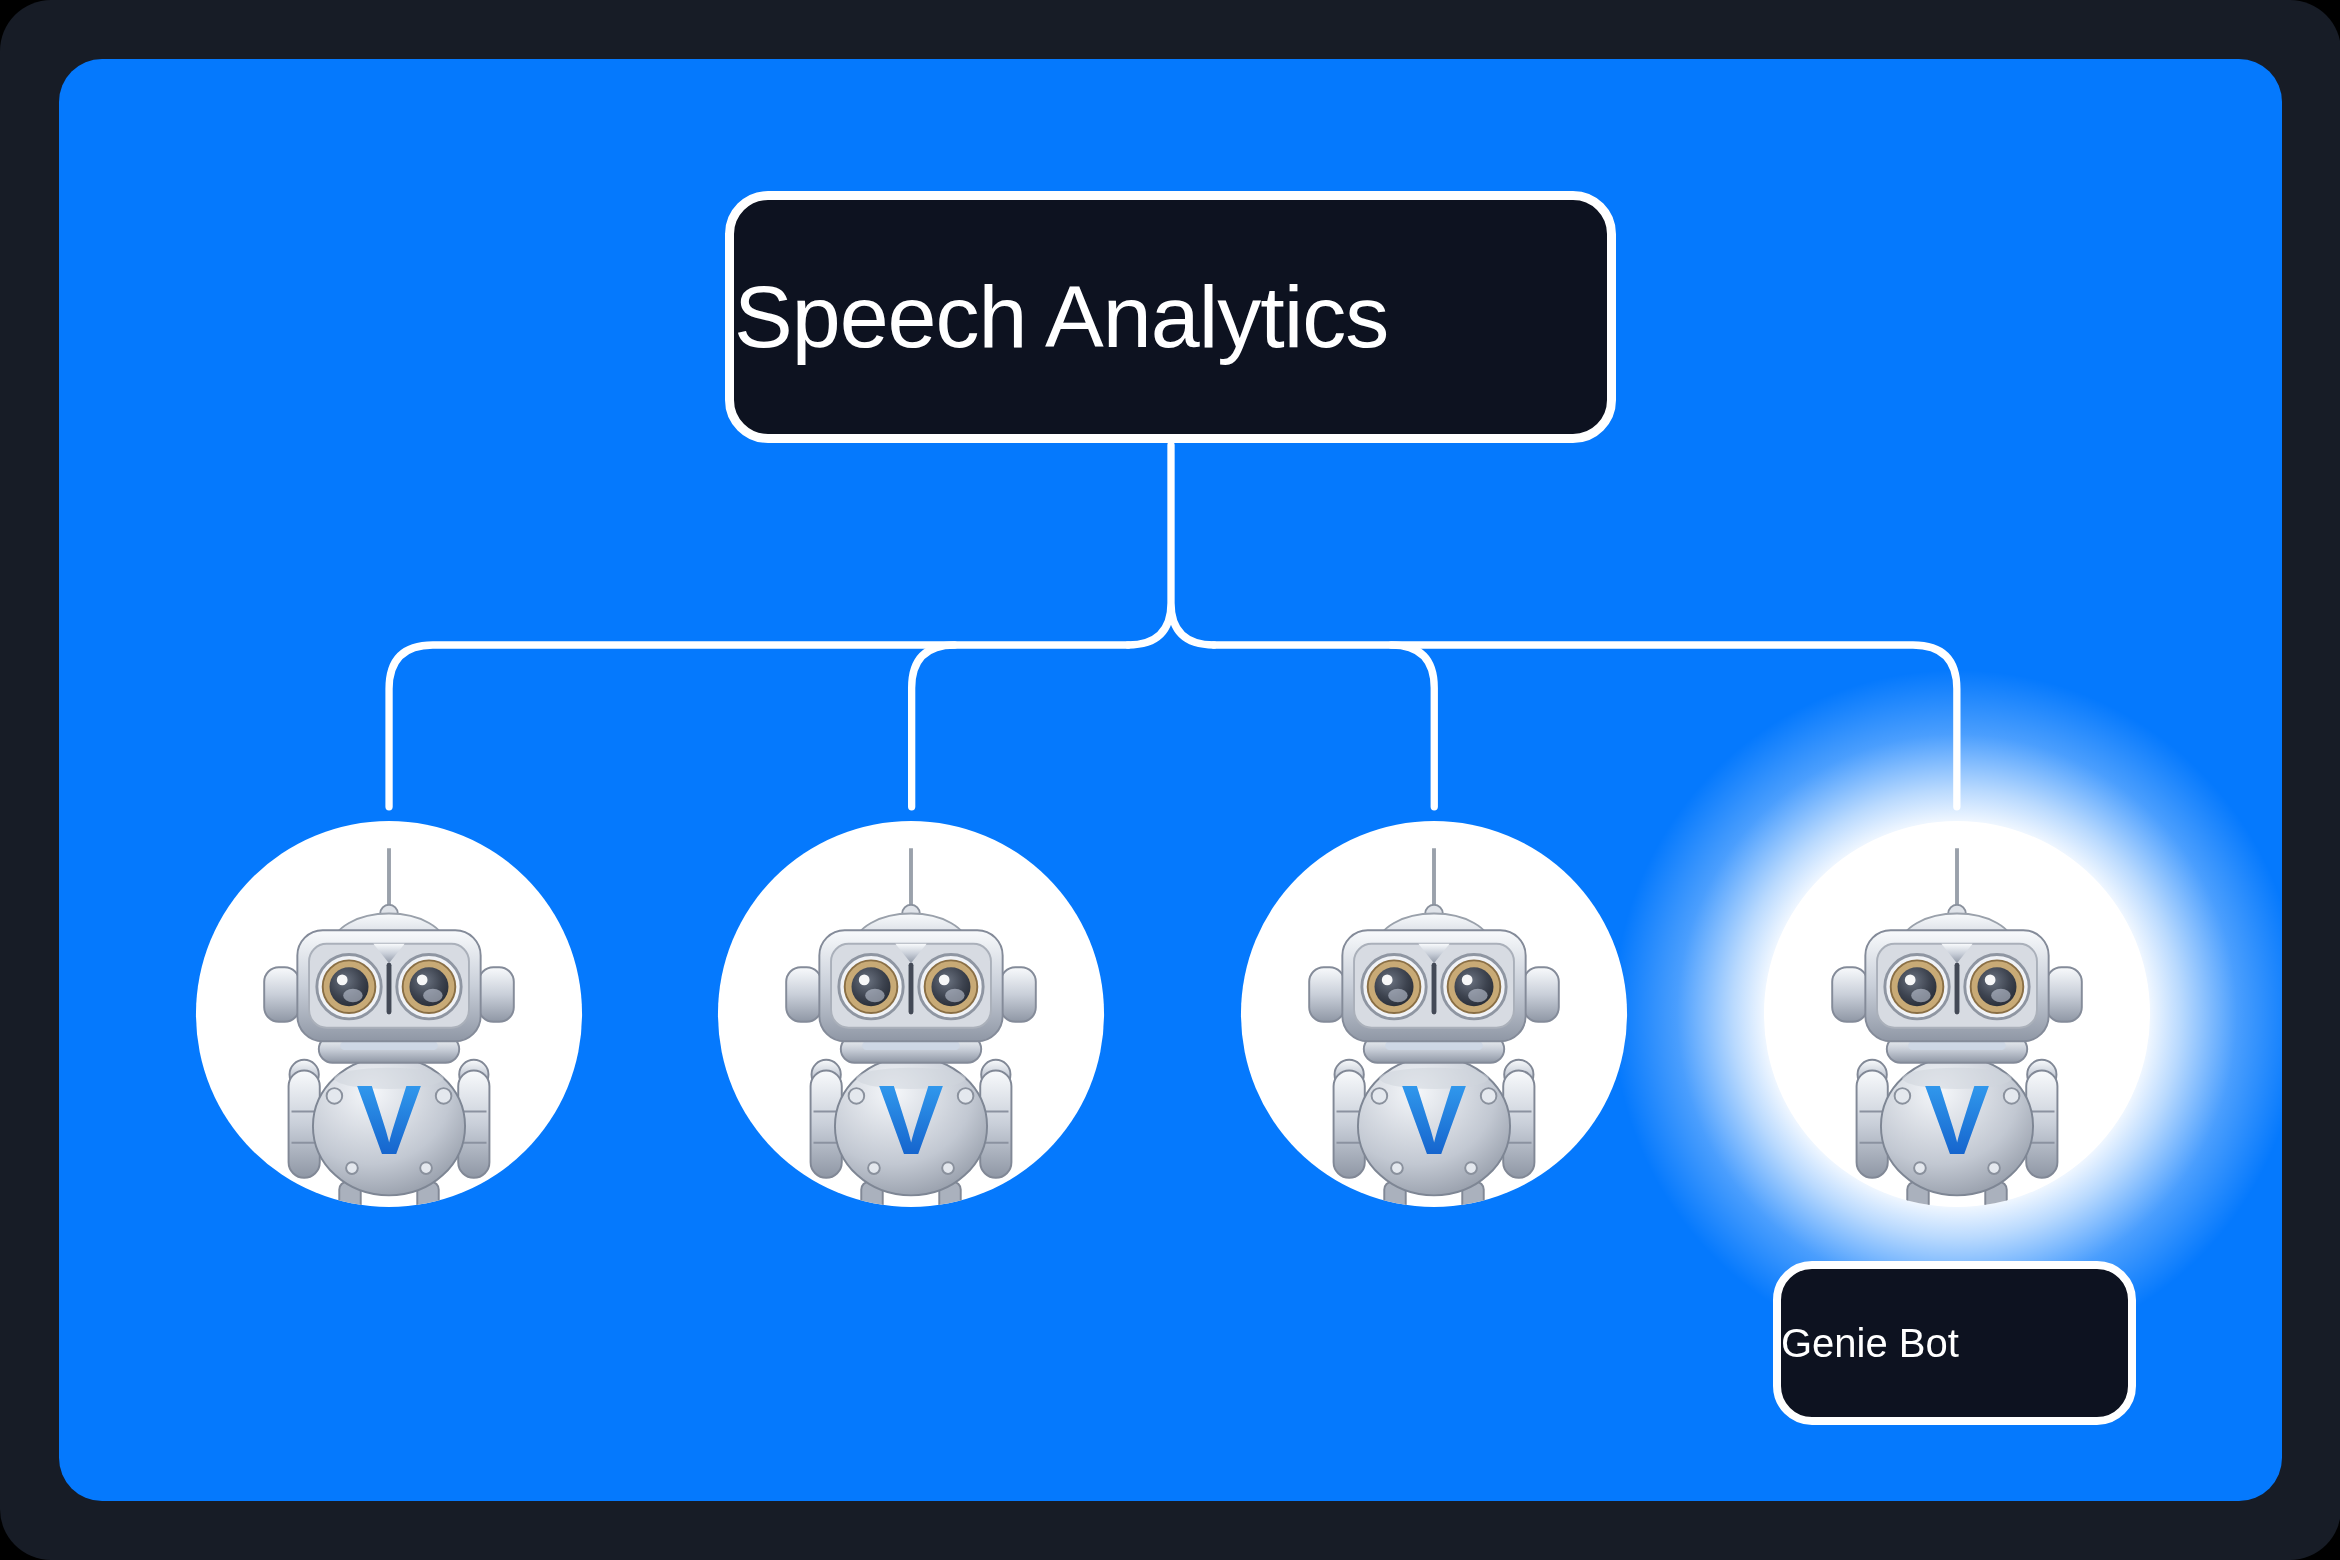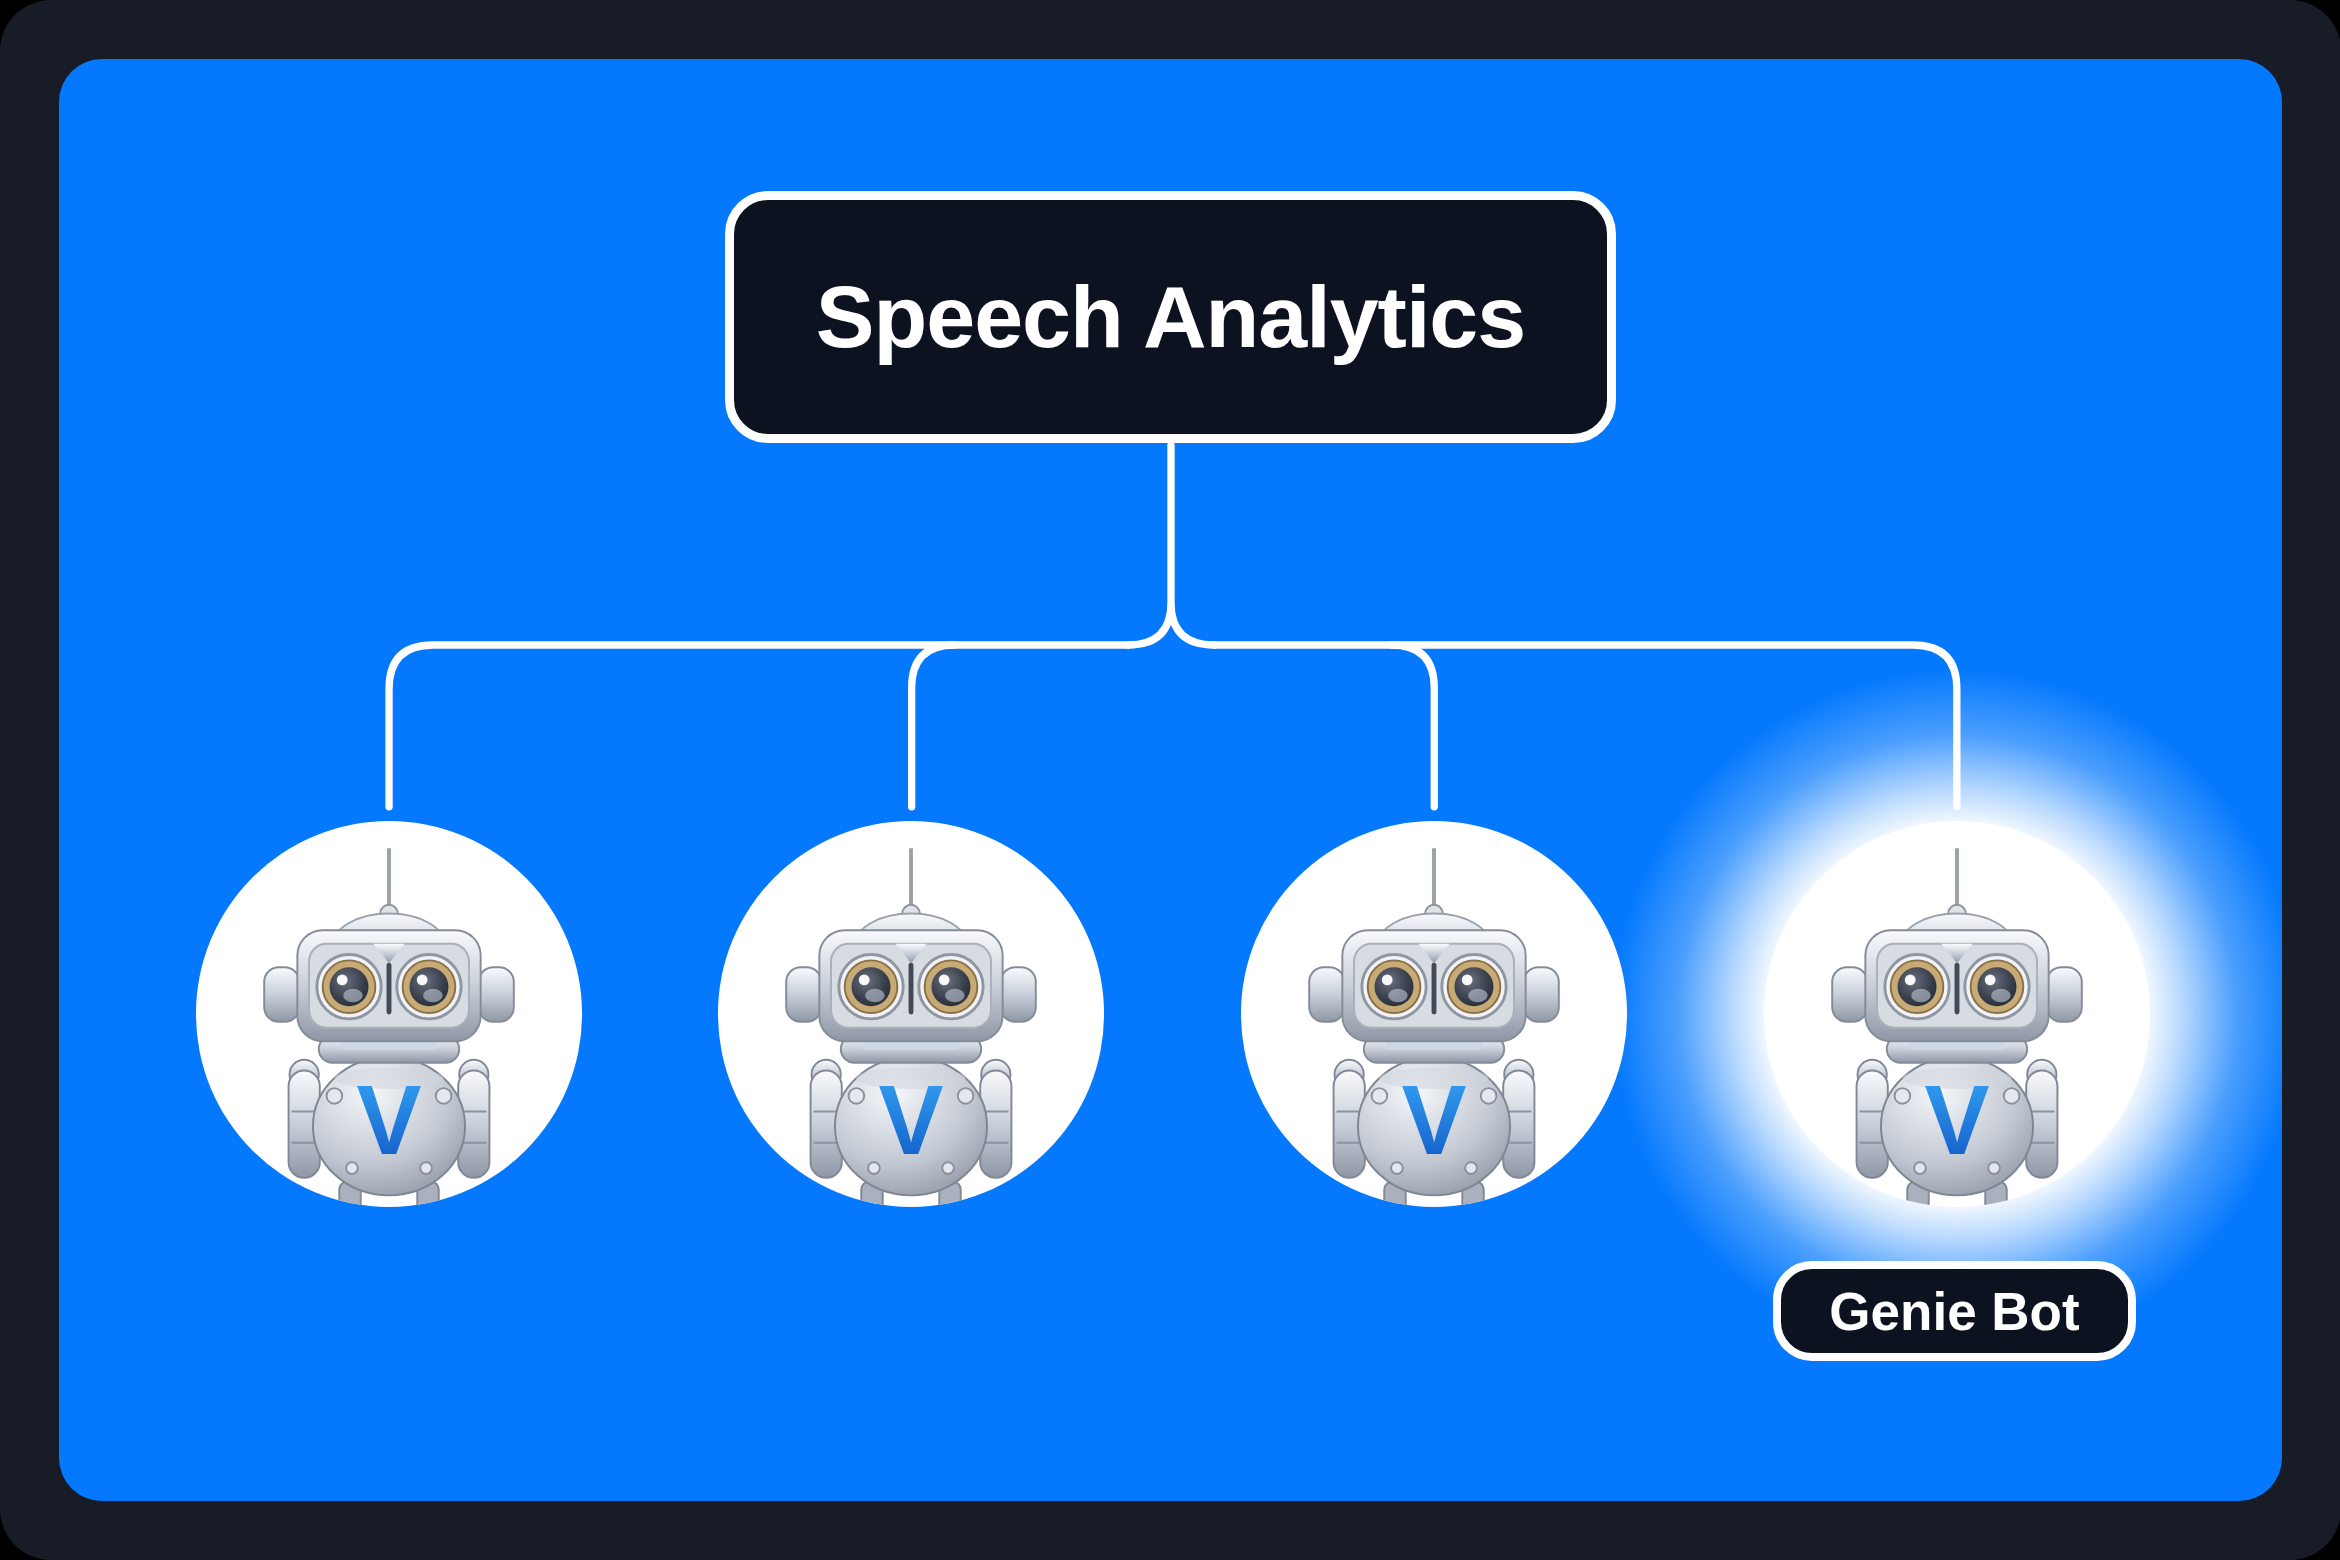--- a/index.html
+++ b/index.html
@@ -28,31 +28,31 @@
     stroke-width:7.5;
     stroke-linecap:round;
   }
   .node{
     position:absolute;
     box-sizing:border-box;
     background:var(--c-node_fill,#0d1220);
     border:9.8px solid var(--c-node_border,#ffffff);
     border-radius:43px;
     color:var(--c-text,#ffffff);
-    display:flex;align-items:center;justify-content:center;
-    font-weight:bold;
+    display:flex;align-items:center;justify-content:flex-start;
+    font-weight:normal;
   }
   .node.root{
     left:666px;top:132px;width:891px;height:252px;  
     font-size:88px;letter-spacing:-1px;
   }
   .node.genie{
-    left:1714px;top:1202px;width:363px;height:100px; 
+    left:1714px;top:1202px;width:363px;height:164px; 
     border-width:8.8px;border-radius:39px;
-    font-size:53px;
+    font-size:40px;
   }
   .glow{
     position:absolute;
     left:1498px;top:555px;width:800px;height:800px; 
     background:radial-gradient(circle closest-side,
        rgba(255,255,255,1) 0%,
        rgba(255,255,255,1) 46%,
        rgba(255,255,255,0.72) 56%,
        rgba(255,255,255,0.28) 70%,
        rgba(255,255,255,0) 86%);

